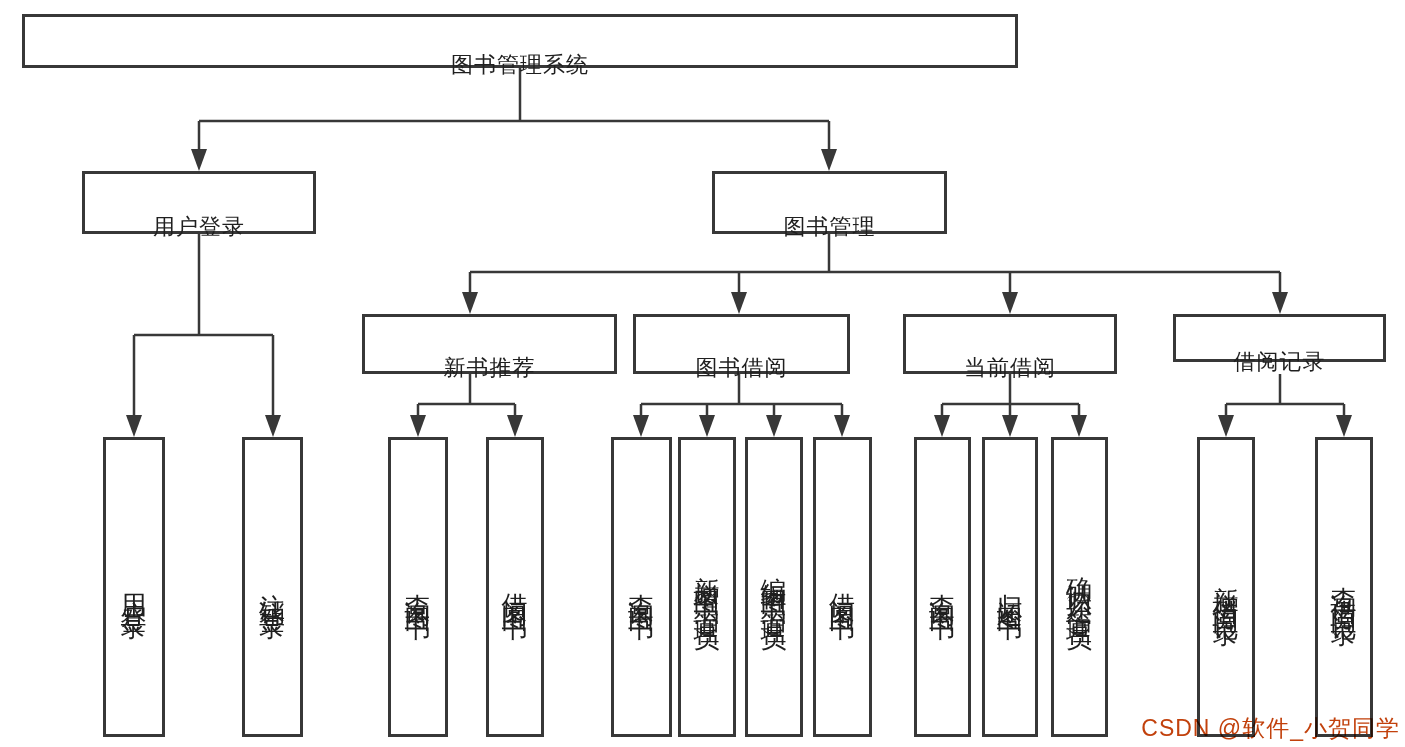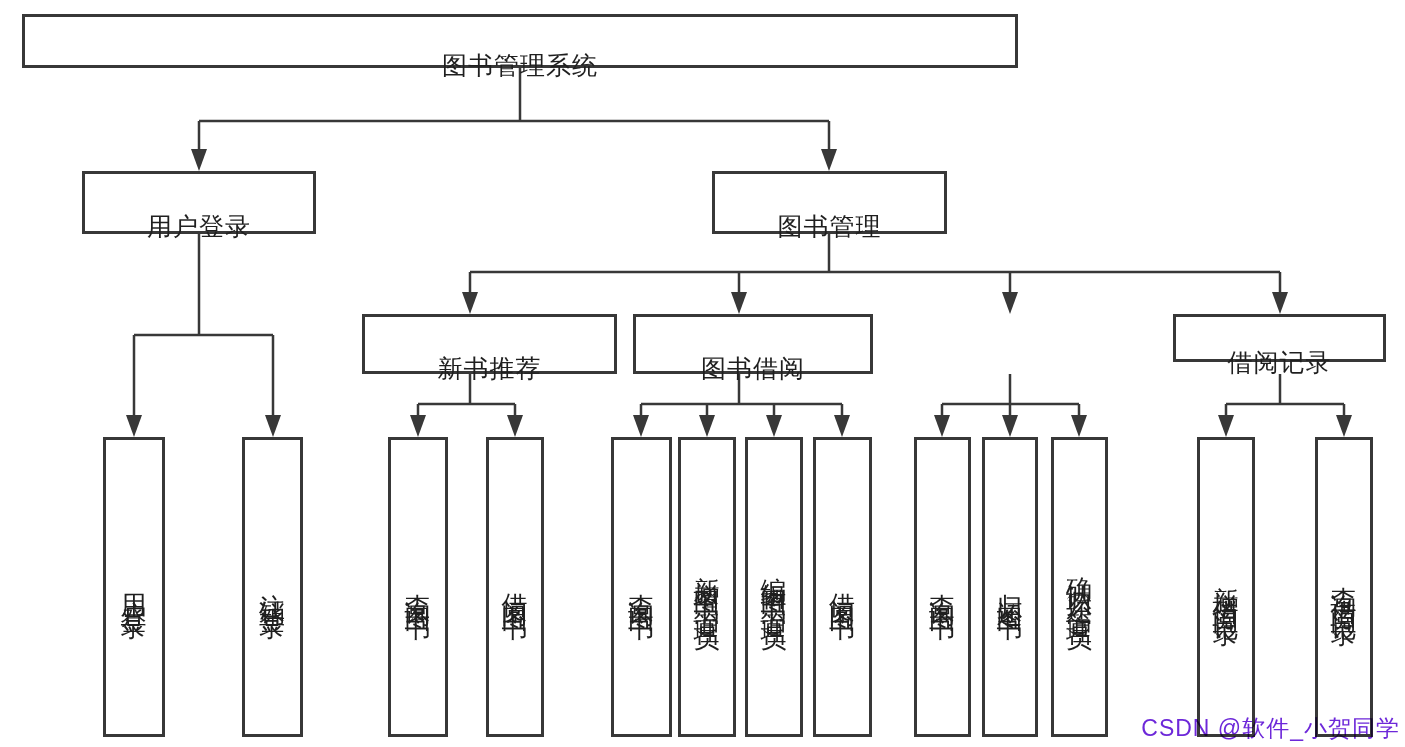--- a/index.html
+++ b/index.html
@@ -26,21 +26,21 @@
     position: absolute;
     background: #ffffff;
     border: 3px solid #383838;
     box-sizing: border-box;
     display: flex;
     align-items: center;
     justify-content: center;
     color: #1f1f1f;
   }
   .box.h .label {
-    font-size: 25px;
+    font-size: 22px;
     letter-spacing: 1px;
     white-space: nowrap;
     margin-top: 48px;
   }
   .box.v .label {
     writing-mode: vertical-rl;
     text-orientation: mixed;
     font-size: 26px;
     letter-spacing: 7px;
     line-height: 1;
@@ -48,21 +48,21 @@
   }
   .leaf {
     top: 437px;
     height: 300px;
   }
   .watermark {
     position: absolute;
     right: 5px;
     bottom: 3px;
     font-size: 23px;
-    color: #6d28d9;
+    color: #c2410c;
     letter-spacing: 1px;
     mix-blend-mode: multiply;
     z-index: 10;
     white-space: nowrap;
   }
 </style>
 </head>
 <body>
 
 <div class="canvas">
@@ -114,22 +114,25 @@
   <div class="box h" style="left:82px; top:171px; width:234px; height:63px;">
     <span class="label">用户登录</span>
   </div>
   <div class="box h" style="left:712px; top:171px; width:235px; height:63px;">
     <span class="label">图书管理</span>
   </div>
 
   <div class="box h" style="left:362px; top:314px; width:255px; height:60px;">
     <span class="label">新书推荐</span>
   </div>
-  <div class="box h" style="left:633px; top:314px; width:240px; height:60px;">
+  <div class="box h" style="left:633px; top:314px; width:217px; height:60px;">
     <span class="label">图书借阅</span>
+  </div>
+  <div class="box h" style="left:903px; top:314px; width:214px; height:60px;">
+    <span class="label">当前借阅</span>
   </div>
   <div class="box h" style="left:1173px; top:314px; width:213px; height:48px;">
     <span class="label">借阅记录</span>
   </div>
 
   <div class="box v leaf" style="left:103px; width:62px;">
     <span class="label">用户登录</span>
   </div>
   <div class="box v leaf" style="left:242px; width:61px;">
     <span class="label">注销登录</span>

